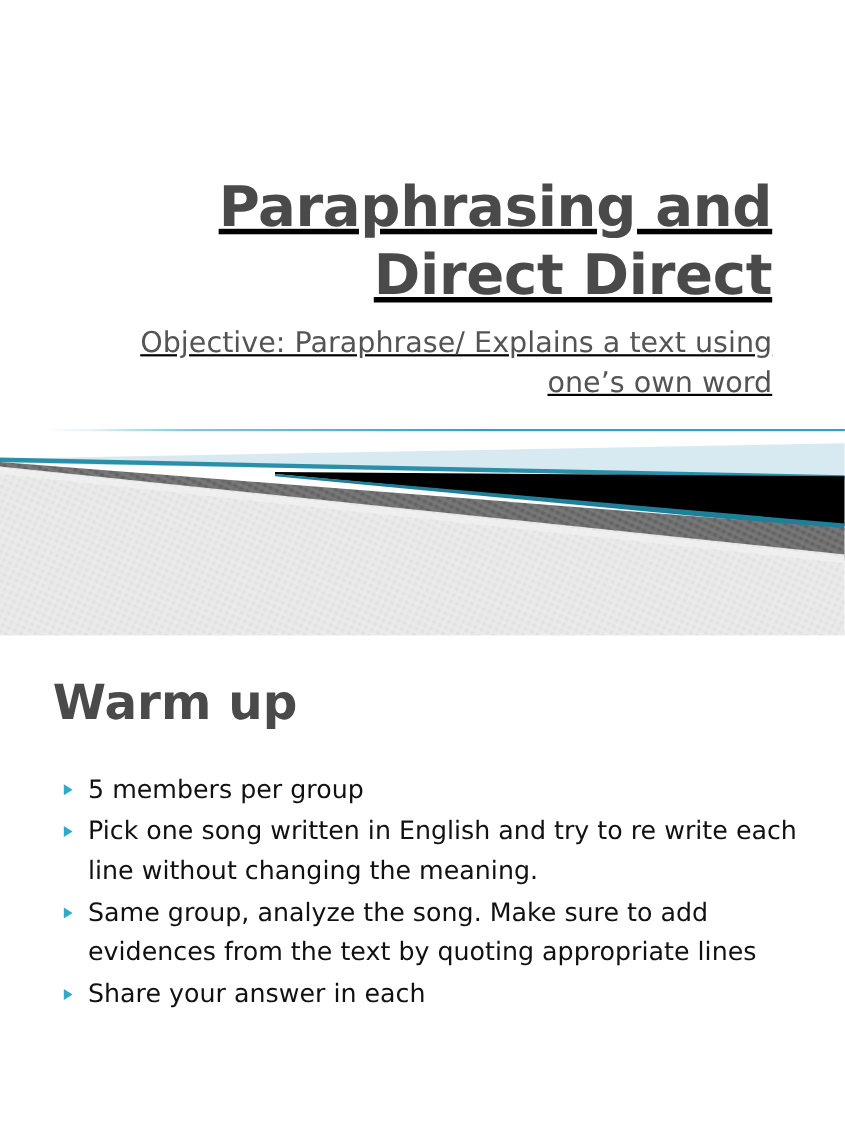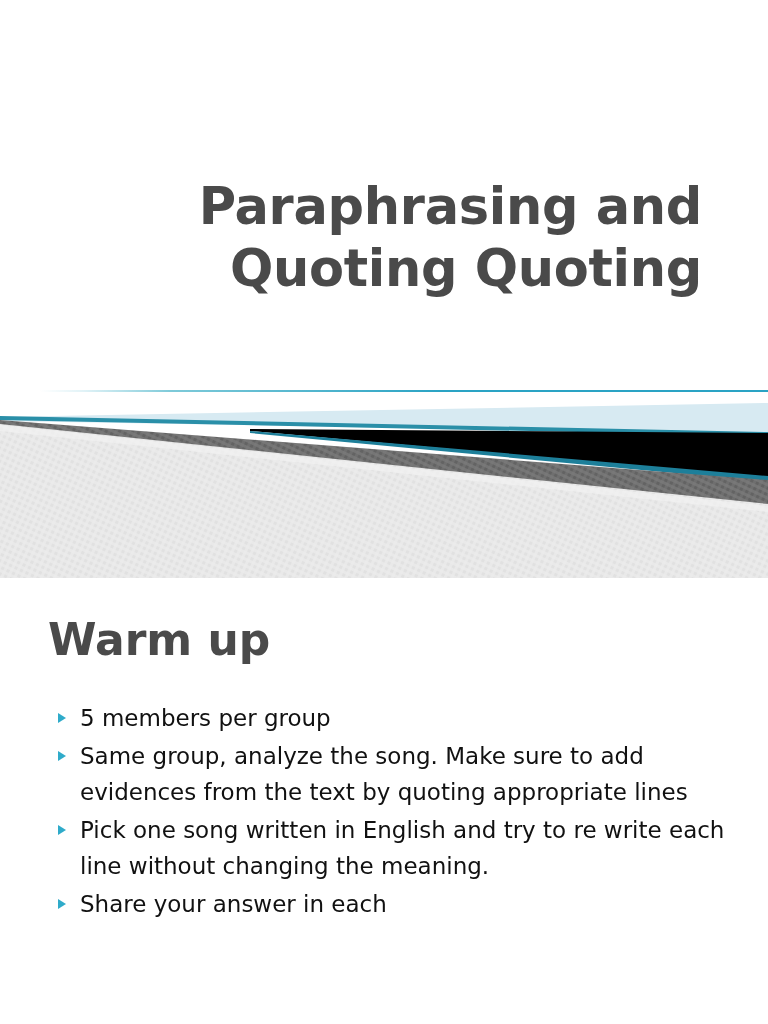--- a/index.html
+++ b/index.html
@@ -13,24 +13,25 @@
     position: relative;
     overflow: hidden;
     font-family: "DejaVu Sans", "Liberation Sans", sans-serif;
     -webkit-font-smoothing: antialiased;
   }
 
   
   .title-block {
     position: absolute;
     left: 0;
-    top: 176px;
+    top: 158px;
     width: 768px;
     padding: 0 66px 0 60px;
     box-sizing: border-box;
+    text-decoration: underline;
   }
   .slide-title {
     margin: 0;
     text-align: right;
     font-size: 51px;
     line-height: 62px;
     font-weight: bold;
     color: #4a4a4a;
     letter-spacing: -0.3px;
   }
@@ -111,22 +112,26 @@
     border-top: 5px solid transparent;
     border-bottom: 5px solid transparent;
   }
 </style>
 </head>
 <body>
 
 <div class="title-block">
   <h1 class="slide-title">
     <span>Paraphrasing and</span><br>
-    <span>Quoting Quoting</span>
+    <span>Direct Direct</span>
   </h1>
+  <p class="slide-subtitle">
+    <span>Objective: Paraphrase/ Explains a text using</span><br>
+    <span>one’s own word</span>
+  </p>
 </div>
 
 <div class="title-rule"></div>
 
 <div class="angle-band">
   <svg viewBox="0 0 768 178" preserveAspectRatio="none">
     <defs>
       <pattern id="weavePat" width="6" height="6" patternUnits="userSpaceOnUse" patternTransform="rotate(25)">
         <rect width="6" height="6" fill="#e9e9e9"></rect>
         <rect width="3" height="6" fill="#e1e1e1"></rect>
@@ -157,23 +162,23 @@
 
 <h2 class="content-heading">Warm up</h2>
 
 <ul class="bullet-list">
   <li class="bullet-item">
     <span class="bullet-marker"></span>
     <span>5 members per group</span>
   </li>
   <li class="bullet-item">
     <span class="bullet-marker"></span>
-    <span>Same group, analyze the song. Make sure to add evidences from the text by quoting appropriate lines</span>
+    <span>Pick one song written in English and try to re write each line without changing the meaning.</span>
   </li>
   <li class="bullet-item">
     <span class="bullet-marker"></span>
-    <span>Pick one song written in English and try to re write each line without changing the meaning.</span>
+    <span>Same group, analyze the song. Make sure to add evidences from the text by quoting appropriate lines</span>
   </li>
   <li class="bullet-item">
     <span class="bullet-marker"></span>
     <span>Share your answer in each</span>
   </li>
 </ul>
 
 </body></html>

